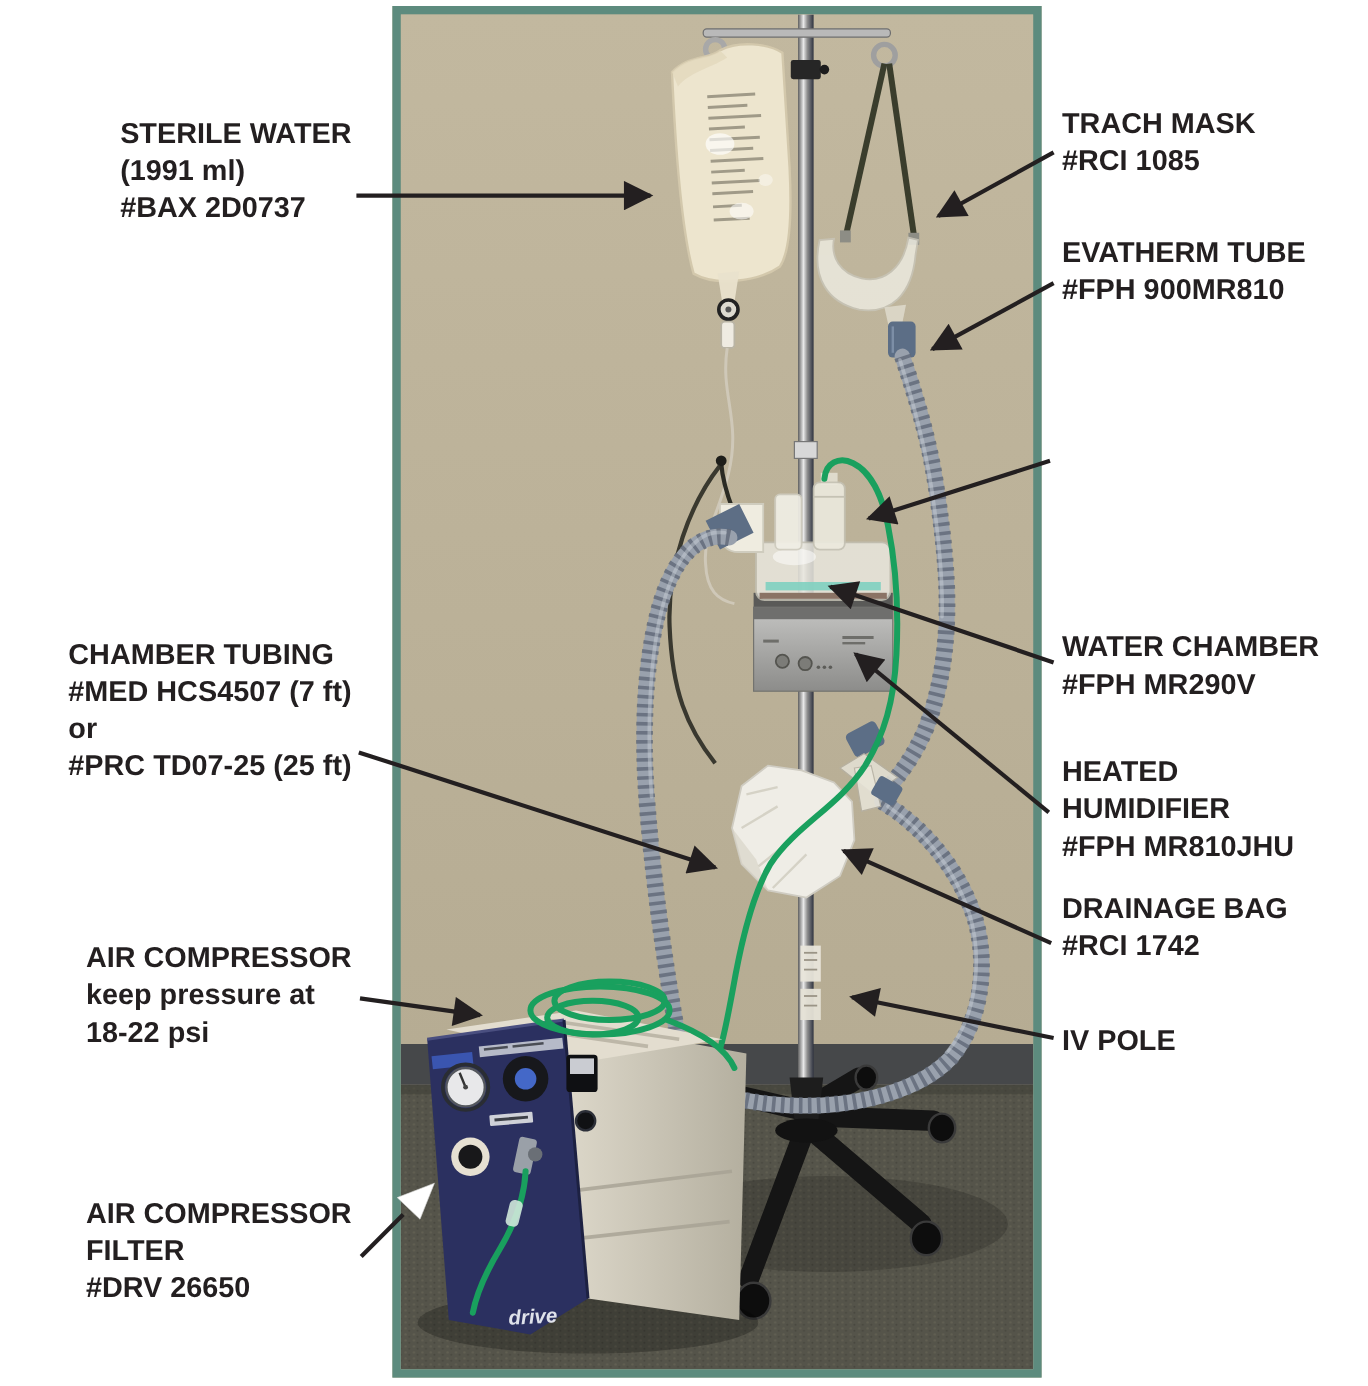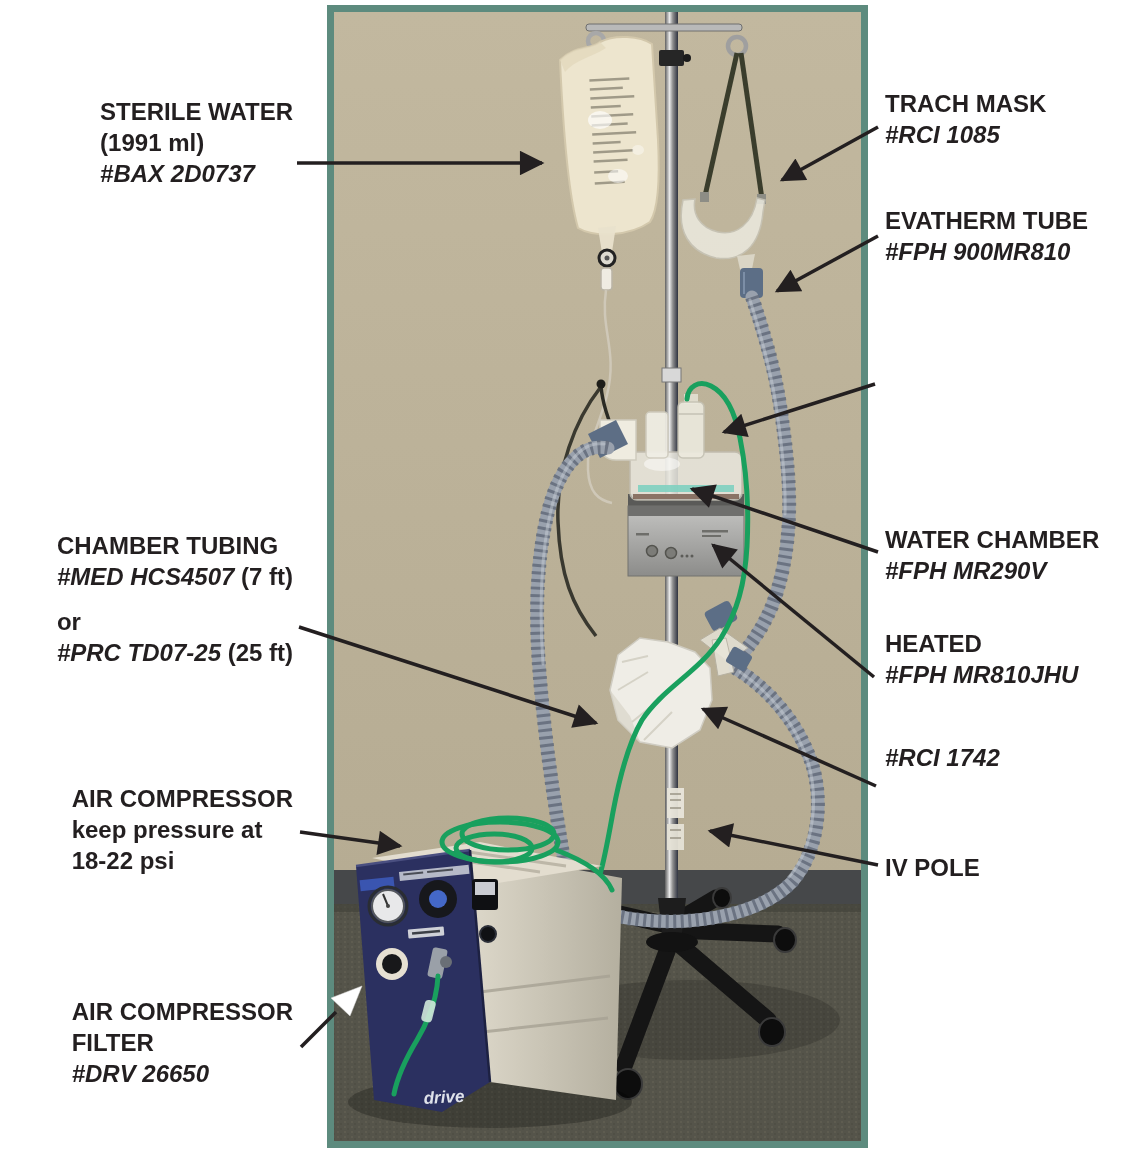--- a/index.html
+++ b/index.html
@@ -6,23 +6,23 @@
   .canvas{position:relative;width:1140px;height:1155px;background:#fff;overflow:hidden;
           font-family:"Liberation Sans",sans-serif;color:#231f20;}
   .photo-frame{position:absolute;left:327px;top:5px;width:541px;height:1143px;
                border:7px solid #5d8b7e;box-sizing:border-box;background:#bdb399;}
   .photo-frame svg{display:block;width:527px;height:1129px;}
   .arrows{position:absolute;left:0;top:0;width:1140px;height:1155px;pointer-events:none;}
   .label{position:absolute;font-size:24px;font-weight:700;line-height:31px;white-space:nowrap;}
   .label.left{right:847px;}
   .label.right{text-align:left;left:885px;}
   .label span{display:block;}
-  .label .pn{font-style:italic;}
+  .label .pn{}
   .label .inline{display:inline;}
-  .label .gap{margin-top:14px;}
+  .label .gap{}
   .label.adapters{line-height:34px;}
   
   .ctb{stroke:#99a1ad;stroke-width:13;fill:none;stroke-linecap:round;}
   .ctr{stroke:#5f6877;stroke-width:14;fill:none;stroke-dasharray:3 4.5;opacity:.8;}
   .cth{stroke:#ccd2da;stroke-width:3;fill:none;opacity:.45;stroke-linecap:round;}
   .grn{stroke:#19a05e;stroke-width:5;fill:none;stroke-linecap:round;}
   .lbl-line{stroke:#231f20;stroke-width:3.5;fill:none;}
 </style>
 </head>
 <body>
@@ -290,37 +290,39 @@
     <span>AIR COMPRESSOR</span>
     <span>FILTER</span>
     <span class="pn">#DRV 26650</span>
   </div>
 
   <div class="label right" style="top:88px">
     <span>TRACH MASK</span>
     <span class="pn">#RCI 1085</span>
   </div>
 
-  <div class="label right" style="top:205px">
+  <div class="label right" style="top:195px">
     <span>EVATHERM TUBE</span>
     <span class="pn">#FPH 900MR810</span>
   </div>
 
 
   <div class="label right" style="top:524px">
     <span>WATER CHAMBER</span>
     <span class="pn">#FPH MR290V</span>
   </div>
 
   <div class="label right" style="top:628px">
     <span>HEATED</span>
+    <span>HUMIDIFIER</span>
     <span class="pn">#FPH MR810JHU</span>
   </div>
 
   <div class="label right" style="top:742px">
+    <span>DRAINAGE BAG</span>
     <span class="pn">#RCI 1742</span>
   </div>
 
   <div class="label right" style="top:852px">
     <span>IV POLE</span>
   </div>
 
 </div>
 
 </body></html>

